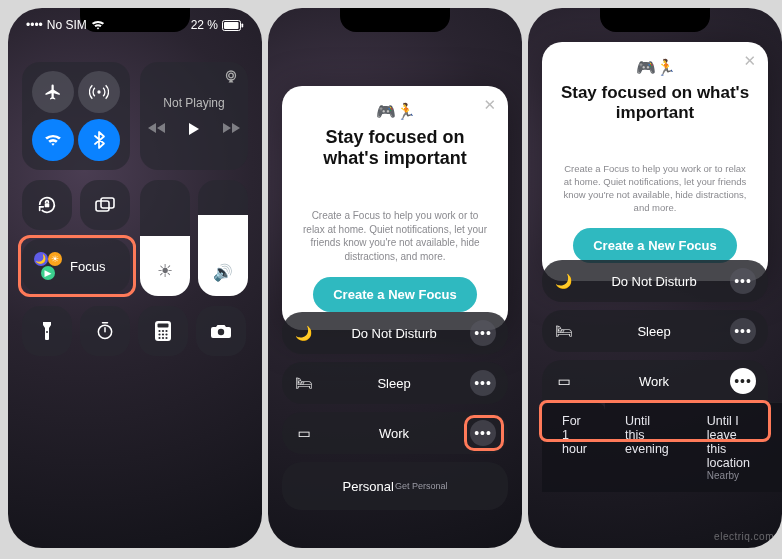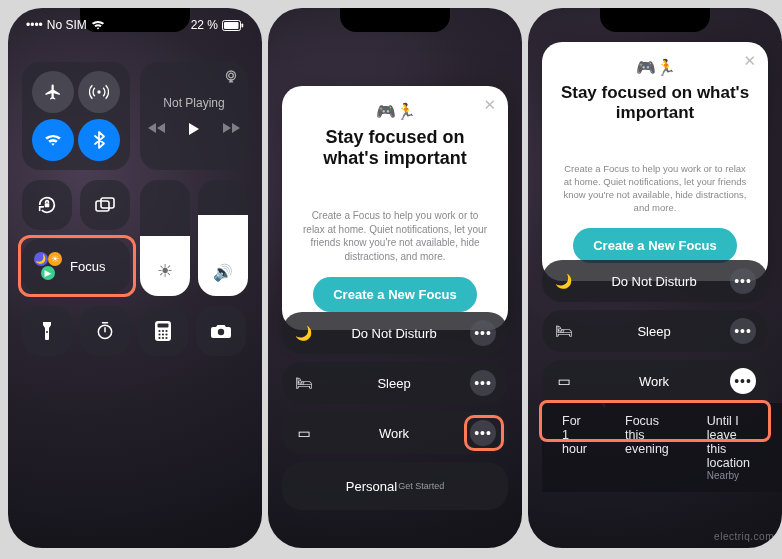--- a/index.html
+++ b/index.html
@@ -312,21 +312,21 @@
       <span class="more">•••</span>
     </div>
     <div class="frow" style="position:relative">
       <span class="ico">▭</span>
       <span class="lbl">Work</span>
       <span class="more">•••</span>
       <div class="highlight2" style="right:4px; top:3px; width:40px; height:36px;"></div>
     </div>
     <div class="frow tall">
       <span class="lbl" style="flex:none">Personal</span>
-      <span class="sub">Get Started</span>
+      <span class="sub">Get Personal</span>
     </div>
   </div>
 </div>
 
 <div class="phone p3">
   <div class="notch"></div>
 
   <div class="card">
     <span class="close">✕</span>
     <div class="icons">
@@ -349,21 +349,21 @@
       <span class="more">•••</span>
     </div>
     <div class="frow" style="border-radius:20px 20px 0 0">
       <span class="ico">▭</span>
       <span class="lbl">Work</span>
       <span class="more active">•••</span>
     </div>
     <div style="margin-top:-8px; display:flex; flex-direction:row; position:relative;">
       <div class="subopt first">For 1 hour</div>
       <div class="highlight3" style="left:-3px; right:-3px; top:-2px; height:42px;"></div>
-      <div class="subopt">Focus this evening</div>
+      <div class="subopt">Until this evening</div>
       <div class="subopt">
         <span>Until I leave this location</span>
         <span class="small">Nearby</span>
       </div>
       <div class="subopt" style="text-align:center">Settings</div>
     </div>
 
   </div>
   <div class="watermark">electriq.com</div>
 </div>

